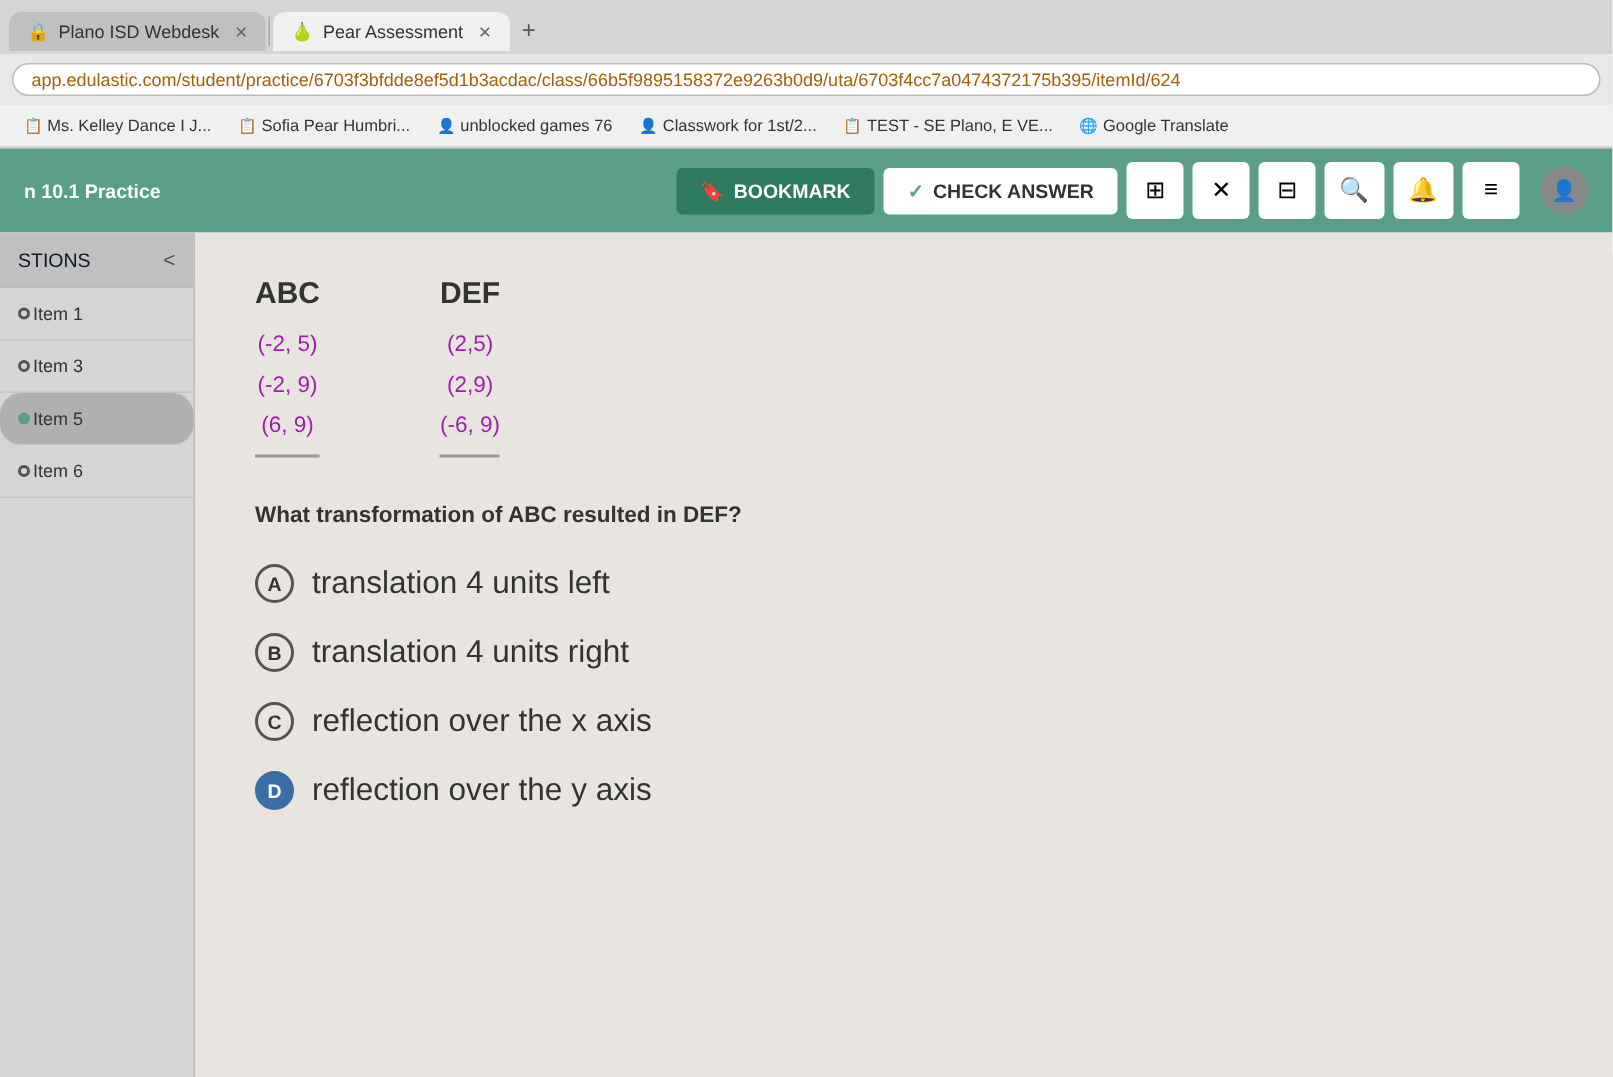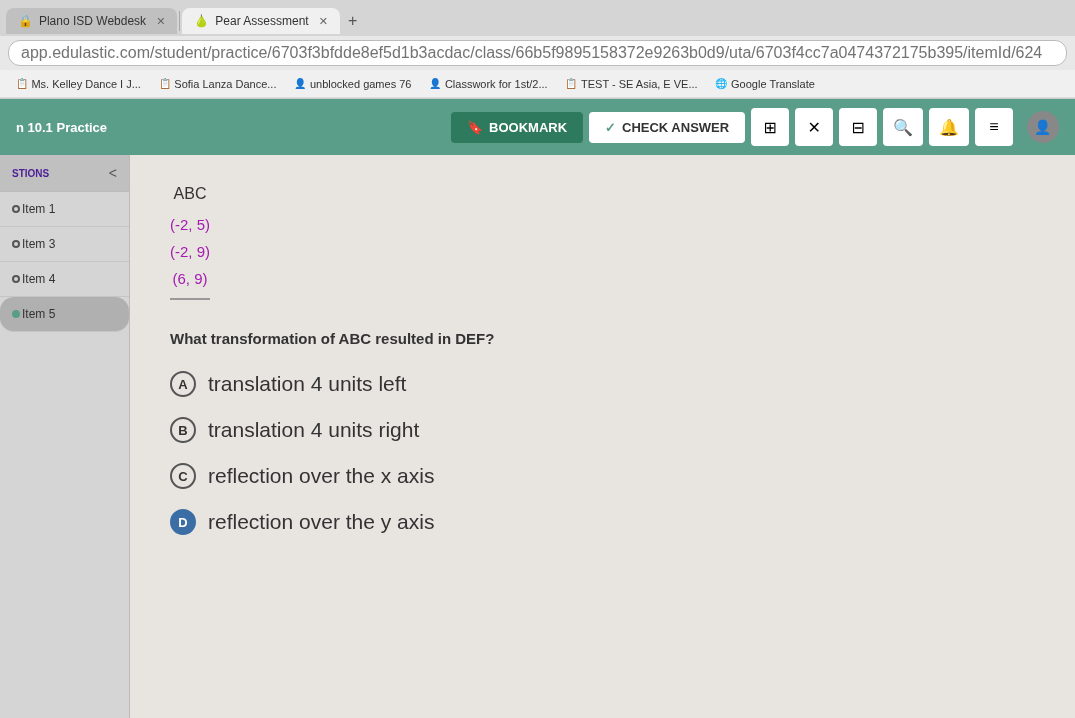--- a/index.html
+++ b/index.html
@@ -9,21 +9,21 @@
     .browser-chrome { background: #e8e8e8; border-bottom: 1px solid #ccc; }
     .tab-bar { display: flex; align-items: center; padding: 6px 0 0 6px; background: #d5d5d5; height: 36px; }
     .tab { display: flex; align-items: center; padding: 6px 12px; border-radius: 8px 8px 0 0; font-size: 12px; color: #333; gap: 6px; cursor: pointer; }
     .tab.inactive { background: #c0c0c0; }
     .tab.active { background: #f0f0f0; }
     .tab-close { font-size: 11px; color: #666; cursor: pointer; margin-left: 4px; }
     .tab-separator { width: 1px; height: 20px; background: #aaa; margin: 0 2px; }
     .tab-add { padding: 4px 8px; font-size: 16px; cursor: pointer; color: #555; }
 
     .address-bar-row { display: flex; align-items: center; padding: 4px 8px; background: #e8e8e8; height: 34px; gap: 6px; }
-    .address-bar { flex: 1; background: #fff; border: 1px solid #bbb; border-radius: 12px; padding: 3px 12px; font-size: 16px; color: #737373; }
+    .address-bar { flex: 1; background: #fff; border: 1px solid #bbb; border-radius: 12px; padding: 3px 12px; font-size: 12px; color: #a16207; }
     
     .bookmarks-bar { display: flex; align-items: center; padding: 3px 8px; background: #f0f0f0; border-bottom: 1px solid #ddd; height: 28px; gap: 2px; overflow: hidden; }
     .bookmark-item { display: flex; align-items: center; padding: 2px 8px; border-radius: 4px; font-size: 11px; color: #333; white-space: nowrap; cursor: pointer; gap: 3px; }
     .bookmark-icon { font-size: 10px; }
 
     
     .app-container { display: flex; flex-direction: column; height: calc(718px - 98px); }
     
     
     .toolbar { background: #5a9e8a; display: flex; align-items: center; padding: 8px 16px; height: 56px; }
@@ -33,34 +33,34 @@
     .btn-check { display: flex; align-items: center; gap: 6px; background: #fff; color: #333; border: none; border-radius: 4px; padding: 8px 16px; font-size: 13px; font-weight: bold; cursor: pointer; }
     .btn-check .checkmark { color: #5a9e8a; font-weight: bold; }
     .toolbar-icon-btn { background: #fff; border: none; border-radius: 4px; padding: 6px 10px; font-size: 16px; cursor: pointer; display: flex; align-items: center; justify-content: center; min-width: 38px; height: 38px; }
 
     
     .content-area { display: flex; flex: 1; overflow: hidden; }
 
     
     .sidebar { width: 130px; background: #d5d5d5; border-right: 1px solid #bbb; display: flex; flex-direction: column; }
     .sidebar-header { display: flex; align-items: center; padding: 10px 12px; background: #c0c0c0; border-bottom: 1px solid #bbb; }
-    .sidebar-label { font-size: 10px; font-weight: bold; color: #4c1d95; flex: 1; }
+    .sidebar-label { font-size: 13px; font-weight: normal; color: #0f172a; flex: 1; }
     .sidebar-collapse { cursor: pointer; font-size: 14px; color: #555; }
     .sidebar-item { display: flex; align-items: center; padding: 10px 12px; font-size: 12px; color: #333; cursor: pointer; border-bottom: 1px solid #c5c5c5; gap: 2px; }
     .sidebar-item.active { background: #b0b0b0; border-radius: 14px; }
     .item-dot { width: 8px; height: 8px; border-radius: 50%; border: 2px solid #555; flex-shrink: 0; }
     .item-dot.filled { background: #5a9e8a; border-color: #5a9e8a; }
     .item-dot.empty { background: transparent; border-color: #555; }
 
     
     .main-content { flex: 1; background: #e8e4e0; padding: 30px 40px; overflow-y: auto; }
     
     .table-section { display: flex; gap: 80px; margin-bottom: 30px; }
     .coord-table { }
-    .coord-table-header { font-size: 16px; font-weight: normal; color: #333; text-align: center; margin-bottom: 8px; }
+    .coord-table-header { font-size: 20px; font-weight: bold; color: #333; text-align: center; margin-bottom: 8px; }
     .coord-row { font-size: 15px; color: #a21caf; text-align: center; line-height: 1.8; }
     .coord-table-body { border-bottom: 2px solid #999; padding-bottom: 6px; }
 
     .question-text { font-size: 15px; color: #333; margin-bottom: 24px; font-weight: bold; }
     
     .answer-option { display: flex; align-items: center; gap: 12px; margin-bottom: 20px; cursor: pointer; }
     .option-circle { width: 26px; height: 26px; border-radius: 50%; border: 2px solid #555; display: flex; align-items: center; justify-content: center; font-size: 13px; font-weight: bold; color: #333; flex-shrink: 0; }
     .option-circle.selected { background: #3a6ea5; border-color: #3a6ea5; color: #fff; }
     .option-text { font-size: 21px; color: #333; }
 
@@ -91,33 +91,33 @@
     <div class="address-bar">app.edulastic.com/student/practice/6703f3bfdde8ef5d1b3acdac/class/66b5f9895158372e9263b0d9/uta/6703f4cc7a0474372175b395/itemId/624</div>
   </div>
 
   <div class="bookmarks-bar">
     <div class="bookmark-item">
       <span class="bookmark-icon">📋</span>
       <span>Ms. Kelley Dance I J...</span>
     </div>
     <div class="bookmark-item">
       <span class="bookmark-icon">📋</span>
-      <span>Sofia Lanza Dance...</span>
+      <span>Sofia Pear Humbri...</span>
     </div>
     <div class="bookmark-item">
       <span class="bookmark-icon">👤</span>
       <span>unblocked games 76</span>
     </div>
     <div class="bookmark-item">
       <span class="bookmark-icon">👤</span>
       <span>Classwork for 1st/2...</span>
     </div>
     <div class="bookmark-item">
       <span class="bookmark-icon">📋</span>
-      <span>TEST - SE Asia, E VE...</span>
+      <span>TEST - SE Plano, E VE...</span>
     </div>
     <div class="bookmark-item">
       <span class="bookmark-icon">🌐</span>
       <span>Google Translate</span>
     </div>
   </div>
 </div>
 
 <div class="app-container">
 
@@ -162,41 +162,49 @@
         <span class="sidebar-collapse">&lt;</span>
       </div>
       <div class="sidebar-item">
         <span class="item-dot empty"></span>
         <span>Item 1</span>
       </div>
       <div class="sidebar-item">
         <span class="item-dot empty"></span>
         <span>Item 3</span>
       </div>
-      <div class="sidebar-item">
-        <span class="item-dot empty"></span>
-        <span>Item 4</span>
-      </div>
       <div class="sidebar-item active">
         <span class="item-dot filled"></span>
         <span>Item 5</span>
+      </div>
+      <div class="sidebar-item">
+        <span class="item-dot empty"></span>
+        <span>Item 6</span>
       </div>
     </div>
 
     <div class="main-content">
 
       <div class="table-section">
         <div class="coord-table">
           <div class="coord-table-header">ABC</div>
           <div class="coord-table-body">
             <div class="coord-row">(-2, 5)</div>
             <div class="coord-row">(-2, 9)</div>
             <div class="coord-row">(6, 9)</div>
           </div>
         </div>
+        <div class="coord-table">
+          <div class="coord-table-header">DEF</div>
+          <div class="coord-table-body">
+            <div class="coord-row">(2,5)</div>
+            <div class="coord-row">(2,9)</div>
+            <div class="coord-row">(-6, 9)</div>
+          </div>
+        </div>
       </div>
 
       <div class="question-text">What transformation of ABC resulted in DEF?</div>
 
       <div class="answer-option">
         <div class="option-circle">
           <span>A</span>
         </div>
         <span class="option-text">translation 4 units left</span>
       </div>

